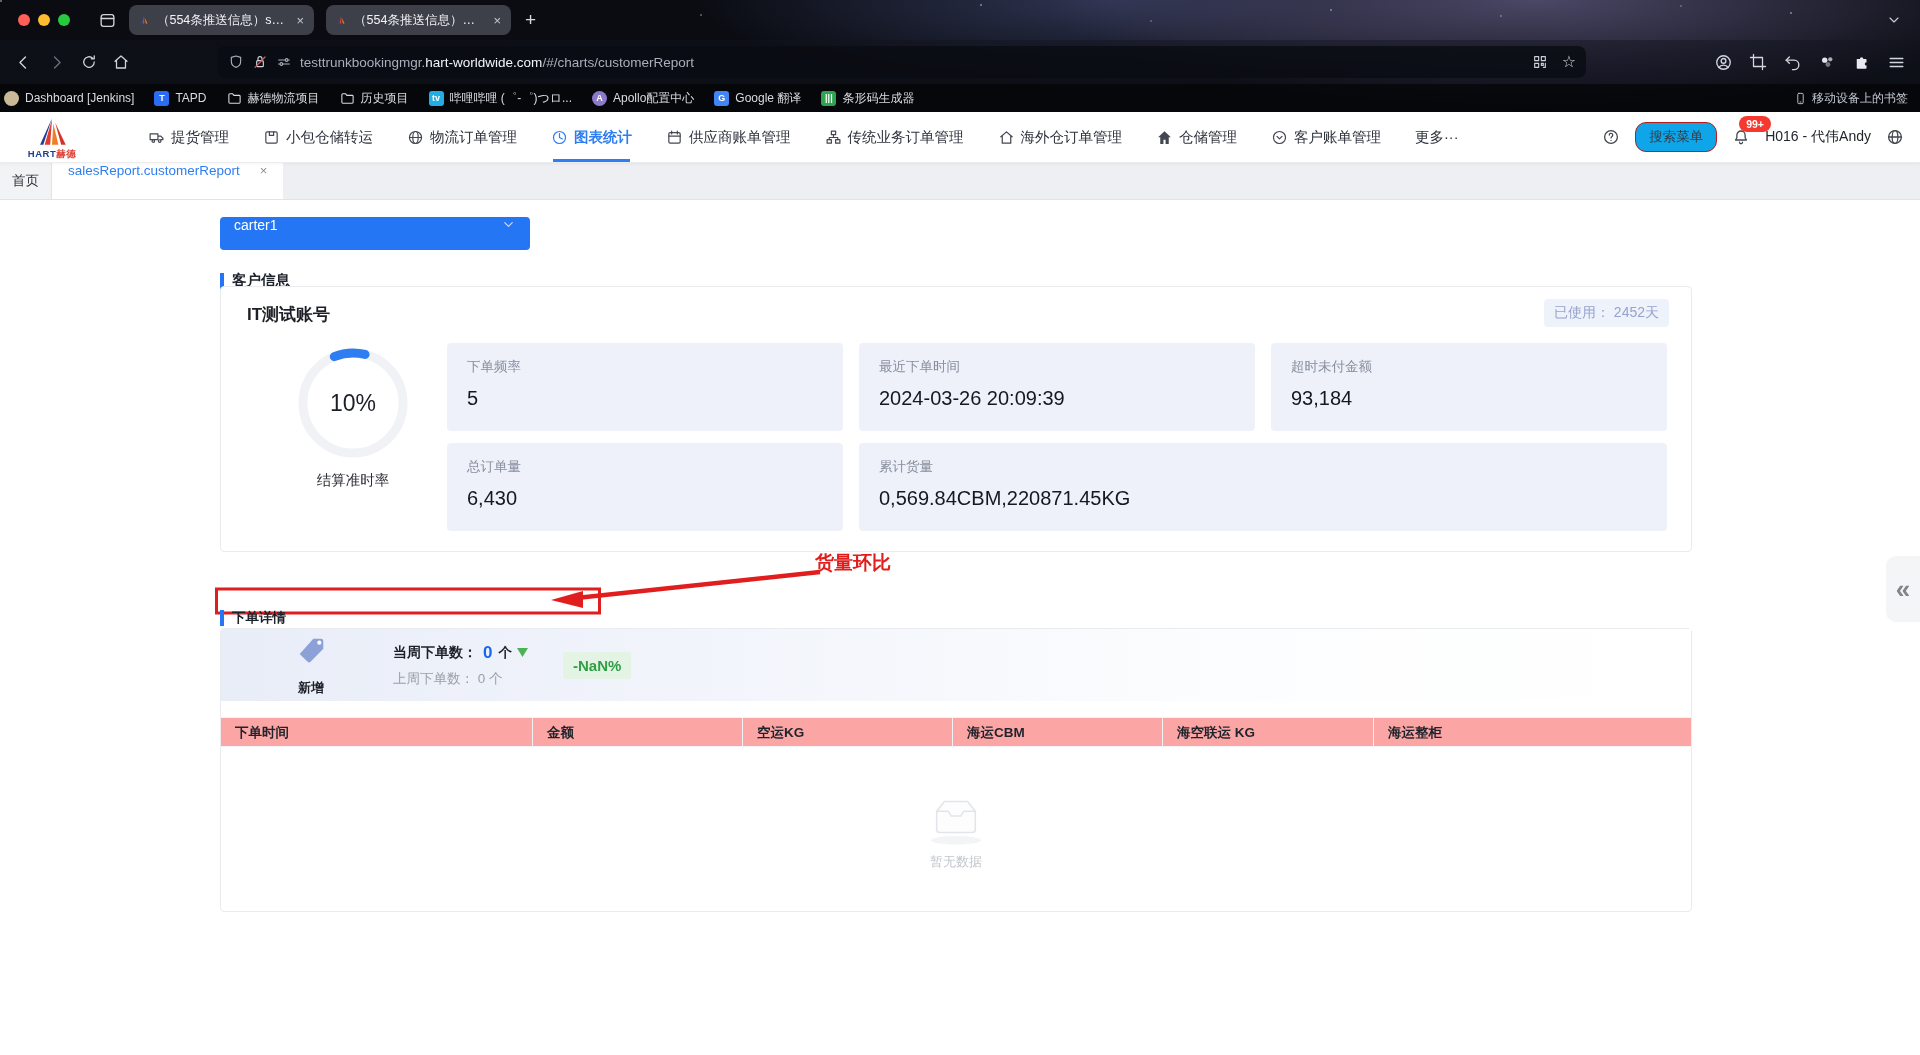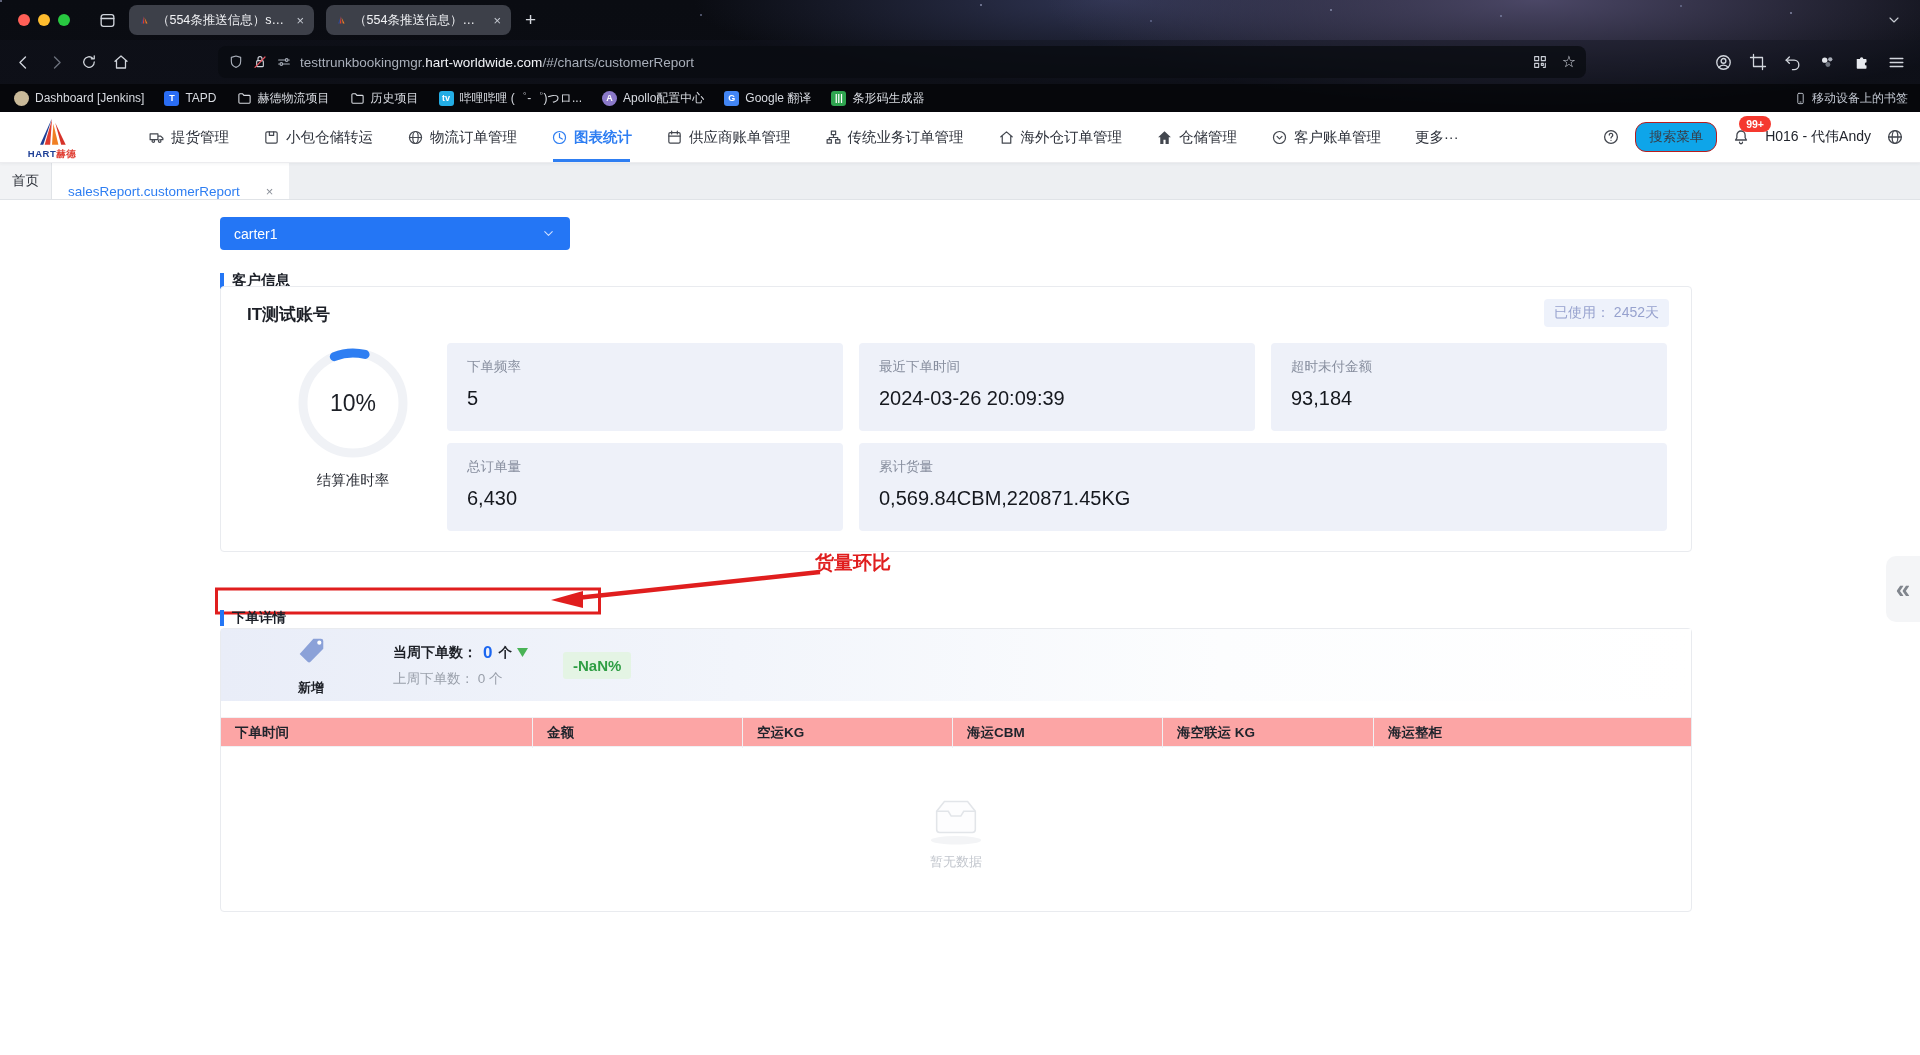--- a/index.html
+++ b/index.html
@@ -31,21 +31,21 @@
   .tbico.dim{color:#6b707b}
   .urlbar{position:absolute;left:218px;top:6px;width:1368px;height:32px;background:rgba(9,11,17,.78);border-radius:8px;display:flex;align-items:center;padding:0 10px;color:#a9afba;font-size:13.5px}
   .urlbar .seg{margin-left:8px}
   .url-main{color:#f2f4f8}
   .urlright{margin-left:auto;display:flex;align-items:center;gap:14px;color:#ccd0d8}
   .tbright{position:absolute;right:14px;top:6px;height:32px;display:flex;align-items:center;gap:16px;color:#d2d6dd}
   .glyphstar{font-size:16px;line-height:1}
 
   .bookmarks{height:28px;background:rgba(6,7,11,.85);display:flex;align-items:center;font-size:12px;color:#d8dbe1}
   .bm{display:flex;align-items:center;gap:6px;margin-left:20px;white-space:nowrap}
-  .bm:first-child{margin-left:14px}
+  .bm:first-child{margin-left:4px}
   .bm-mobile{margin-left:auto;margin-right:12px;display:flex;align-items:center;gap:5px;color:#c3c8d2}
   .fvi{width:15px;height:15px;border-radius:3px;display:flex;align-items:center;justify-content:center;font-size:9px;font-weight:bold;color:#fff}
 
   
   .appnav{position:relative;height:51px;background:#fff;display:flex;align-items:center;border-bottom:1px solid #ececef;box-shadow:0 1px 3px rgba(20,30,60,.05)}
   .logo{position:absolute;left:22px;top:4px;width:60px;text-align:center}
   .logotxt{font-size:9.5px;font-weight:bold;color:#1e3f96;letter-spacing:.5px}
   .logotxt b{color:#e03c31}
   .navmenu{display:flex;align-items:center;height:100%;margin-left:148px;gap:34px}
   .nav-item{position:relative;display:flex;align-items:center;gap:6px;height:100%;font-size:14.5px;color:#2d313a;cursor:pointer;white-space:nowrap}
@@ -55,26 +55,26 @@
   .nav-item.active::after{content:"";position:absolute;left:2px;right:2px;bottom:0;height:3px;background:#2e7ef2}
   .navright{margin-left:auto;display:flex;align-items:center;gap:15px;padding-right:16px;color:#41454d}
   .searchbtn{border:1px solid #b91c1c;border-radius:11px;padding:5px 13px;font-size:13.5px;color:#383c46;background:#0ea5e9}
   .bellwrap{position:relative}
   .navbadge{position:absolute;top:-12px;left:7px;background:#f5392f;color:#fff;font-size:10.5px;padding:2px 7px;border-radius:9px;font-weight:bold}
   .username{font-size:14px;color:#22252d}
 
   
   .pagetabs{height:37px;background:#edeff2;display:flex;border-bottom:1px solid #e0e3e7}
   .ptab-home{width:52px;display:flex;align-items:center;justify-content:center;font-size:13.5px;color:#30343c;background:#f2f3f5;border-right:1px solid #e0e3e7}
-  .ptab-active{display:flex;align-items:flex-end;gap:26px;padding:0 16px;background:#fff;color:#2e7ef2;font-size:13.5px}
+  .ptab-active{display:flex;align-items:flex-start;gap:20px;padding:0 16px;background:#fff;color:#2e7ef2;font-size:13.5px}
   .ptab-active .x{color:#8a8f98;font-size:13px}
 
   
   .content{position:relative;height:855px;background:#fff}
-  .dropdown{position:absolute;left:220px;top:17px;width:350px;height:33px;background:#2476f5;border-radius:4px;color:#fff;font-size:14px;display:flex;align-items:center;padding:0 14px}
+  .dropdown{position:absolute;left:220px;top:17px;width:310px;height:33px;background:#2476f5;border-radius:4px;color:#fff;font-size:14px;display:flex;align-items:flex-start;padding:0 14px}
   .dropdown svg{margin-left:auto;color:#cfe0ff}
   .sechead{position:absolute;display:flex;align-items:center;gap:8px;font-size:14.5px;font-weight:bold;color:#1d2129}
   .sechead::before{content:"";width:4px;height:16px;background:#2476f5;display:block}
   .sh1{left:220px;top:71px}
   .sh2{left:220px;top:409px;font-size:13.5px}
 
   .card{position:absolute;left:220px;background:#fff;border:1px solid #e9ebef;border-radius:4px;width:1472px}
   .card.customer{top:86px;height:266px}
   .cust-title{position:absolute;left:26px;top:16px;font-size:17px;font-weight:bold;color:#1c1f26}
   .used-badge{position:absolute;right:22px;top:12px;background:#eef2fb;color:#97a2ce;font-size:14px;padding:5px 10px;border-radius:4px}

